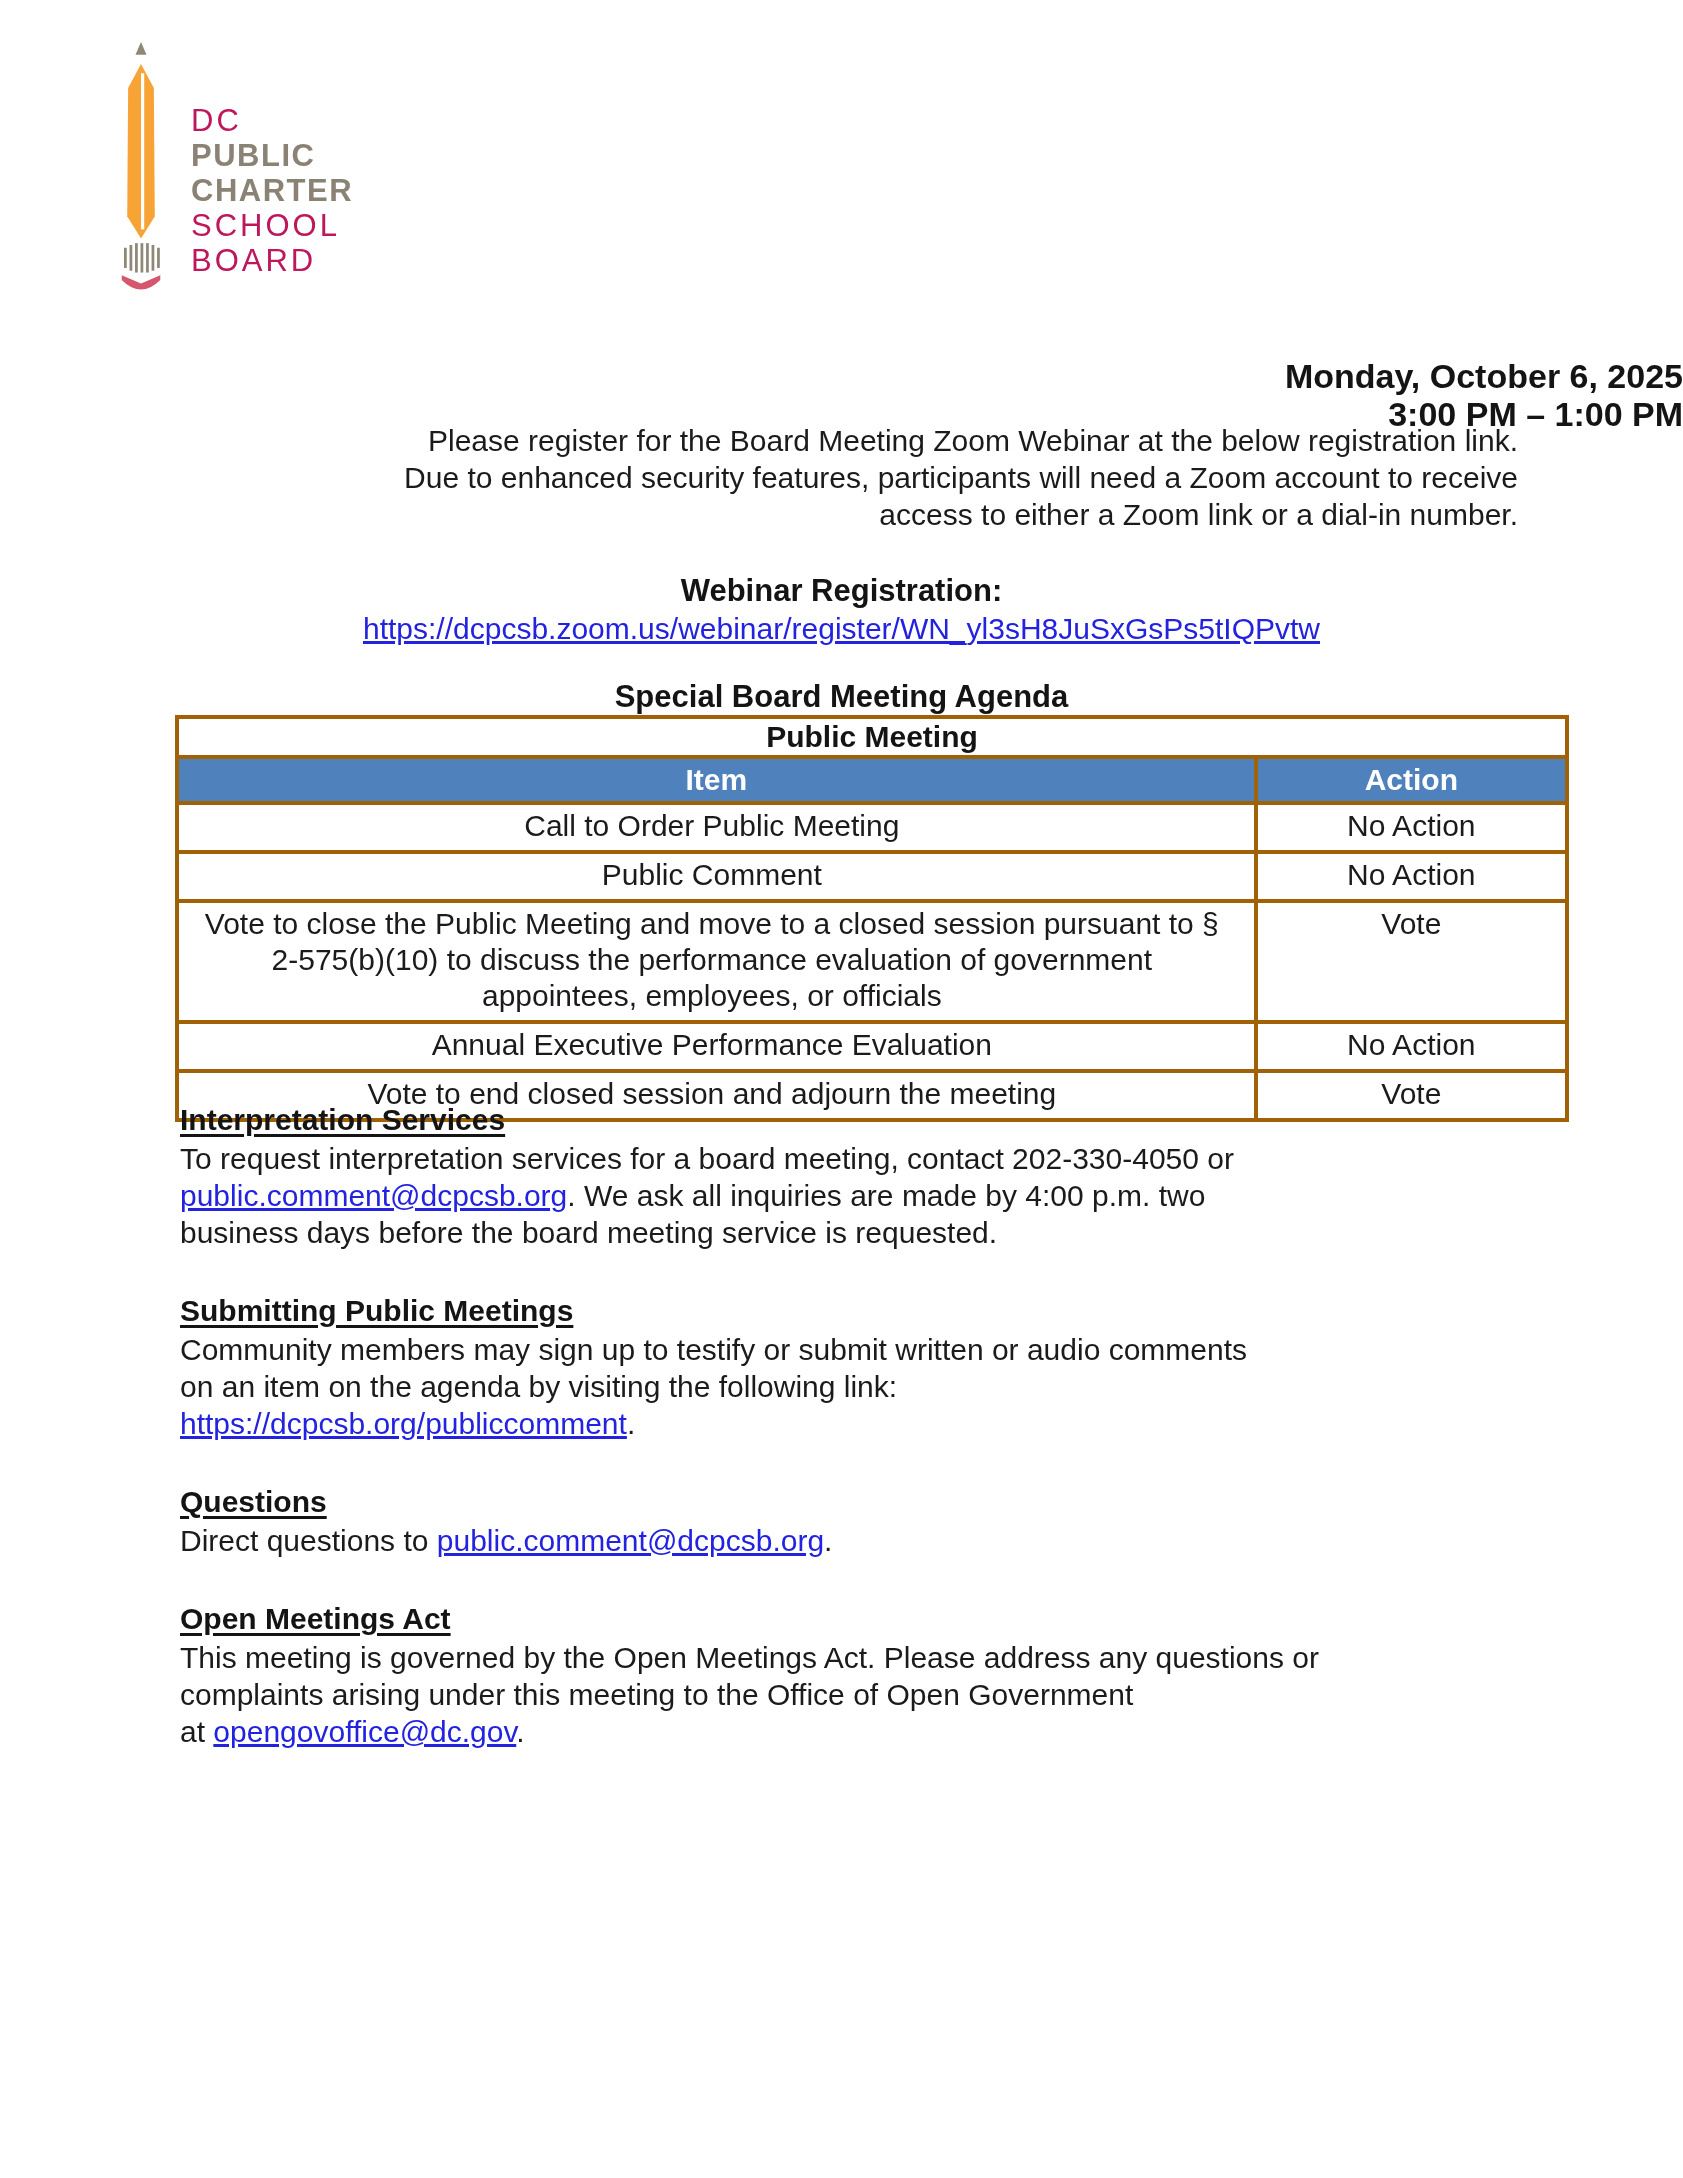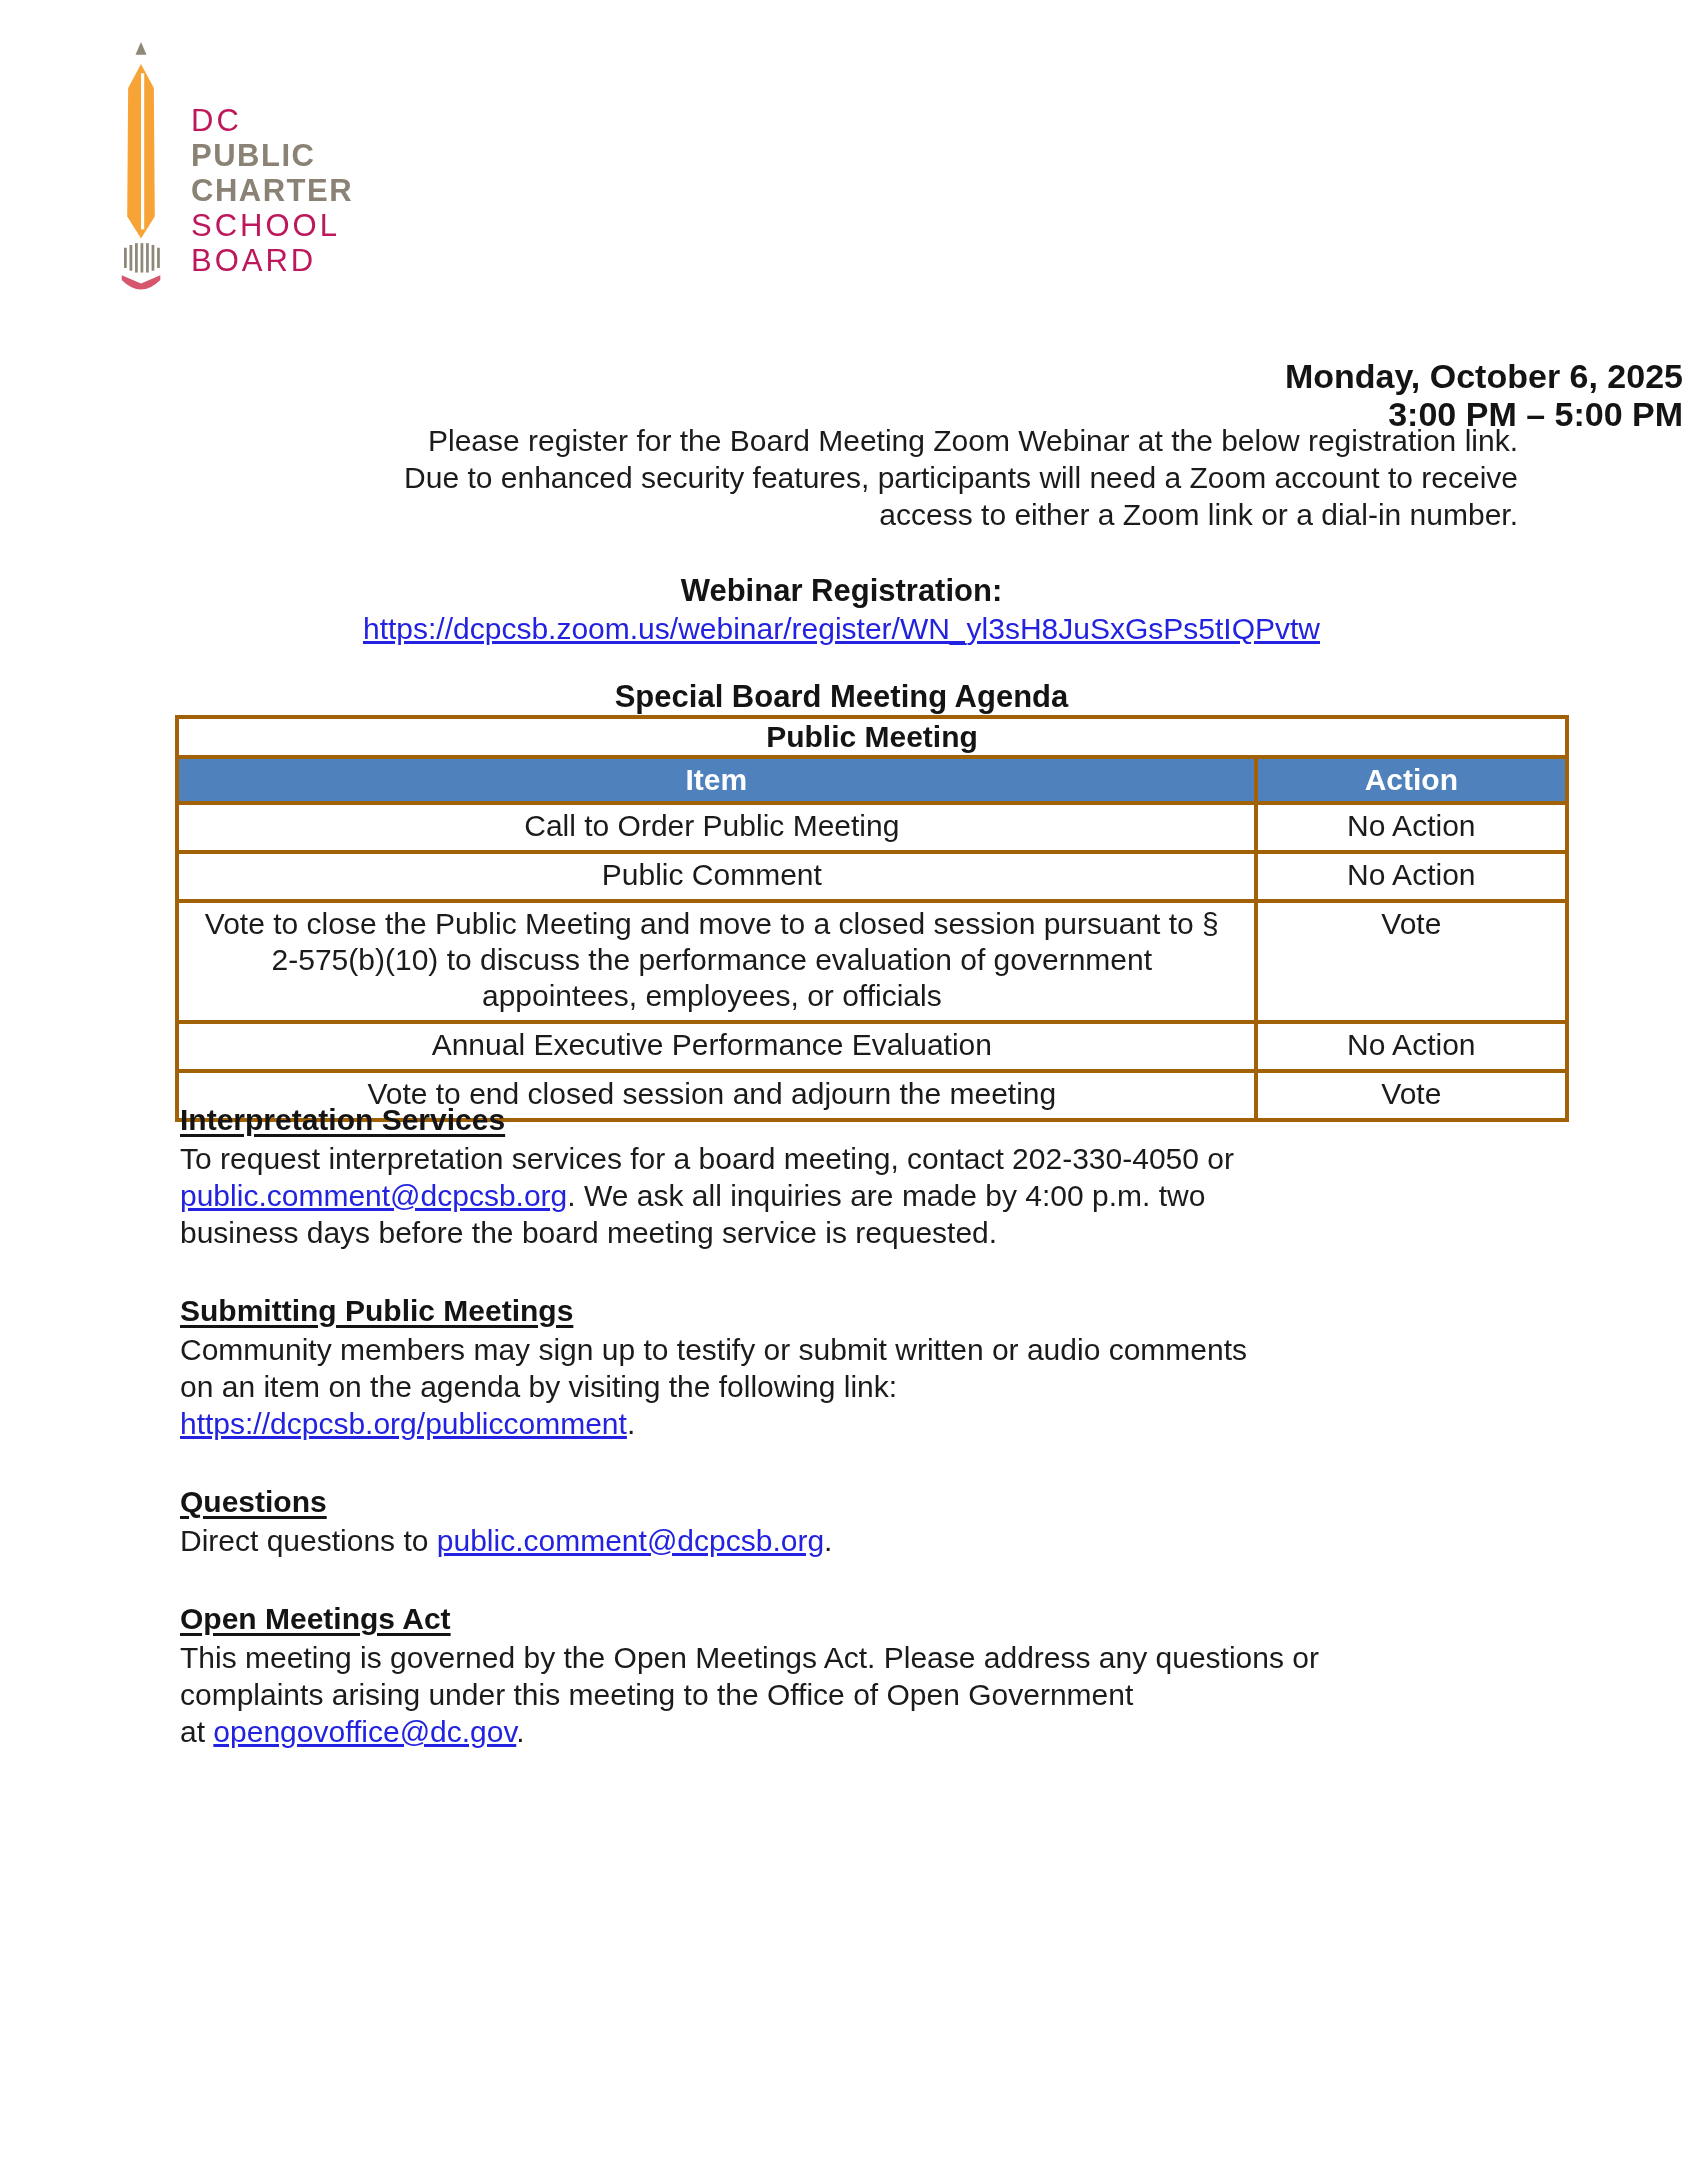--- a/index.html
+++ b/index.html
@@ -74,21 +74,21 @@
       <div class="logo-light">DC</div>
       <div class="logo-bold">PUBLIC</div>
       <div class="logo-bold">CHARTER</div>
       <div class="logo-light">SCHOOL</div>
       <div class="logo-light">BOARD</div>
     </div>
   </div>
 
   <div class="date-block">
     <div>Monday, October 6, 2025</div>
-    <div>3:00 PM – 5:00 PM</div>
+    <div>3:00 PM – 1:00 PM</div>
   </div>
 
   <div class="intro">
       <div class="text-line"><span>Please register for the Board Meeting Zoom Webinar at the below registration link.</span></div>
       <div class="text-line"><span>Due to enhanced security features, participants will need a Zoom account to receive</span></div>
       <div class="text-line"><span>access to either a Zoom link or a dial-in number.</span></div>
     </div>
 
   <div class="webinar">
     <div class="webinar-heading">Webinar Registration:</div>

